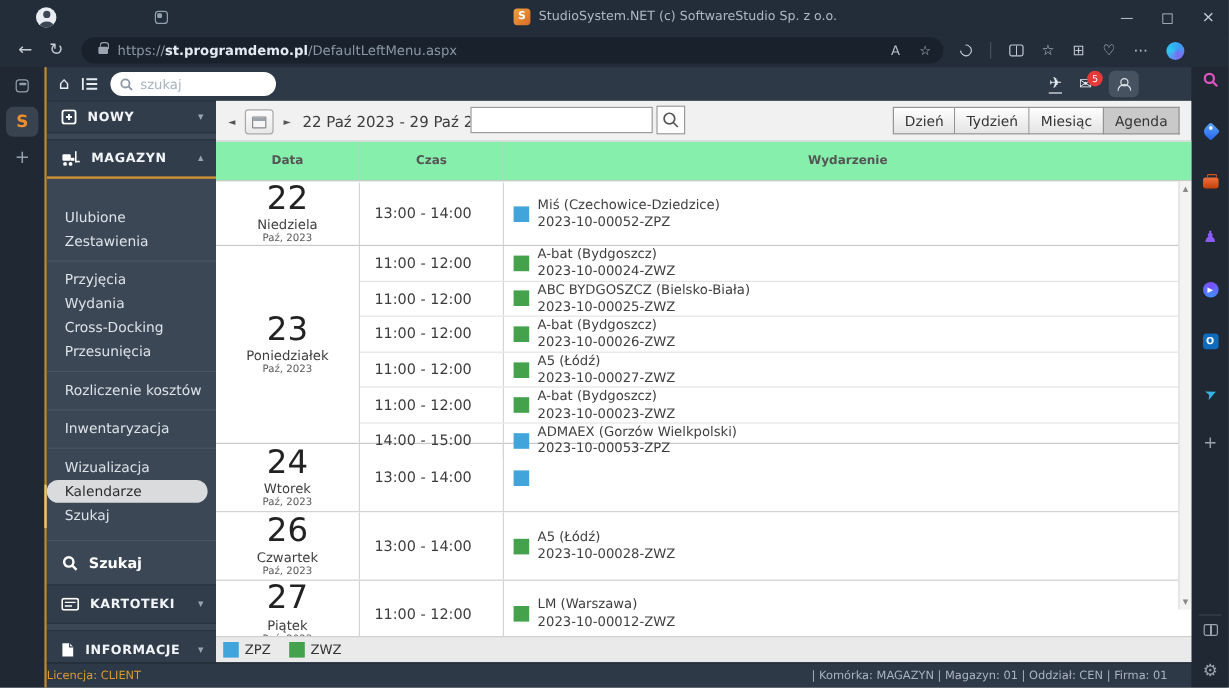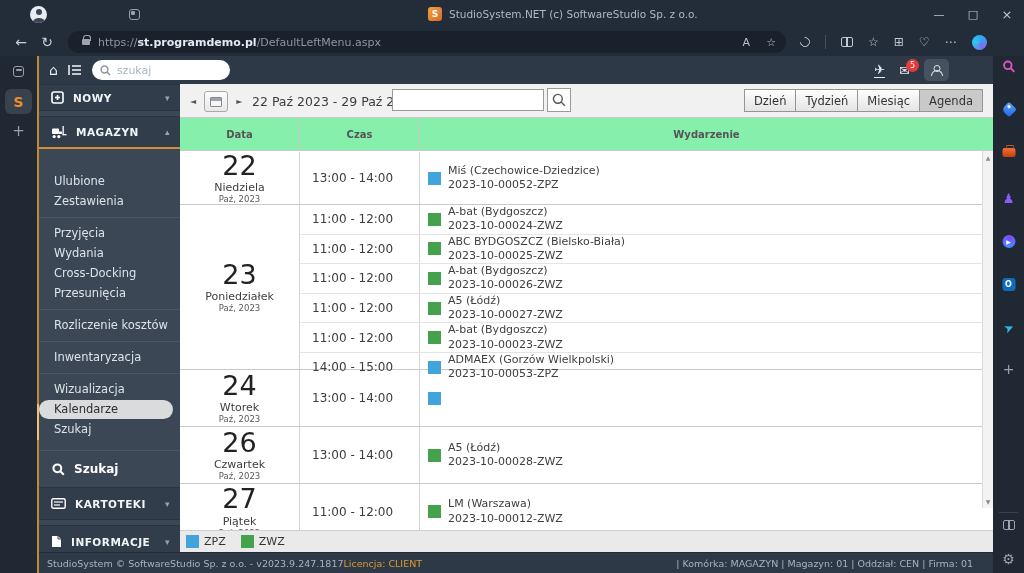--- a/index.html
+++ b/index.html
@@ -472,21 +472,20 @@
         <span>ZPZ</span>
       </div>
       <div class="legend-item">
         <div class="legend-sq" style="background: rgb(67, 162, 75);"></div>
         <span>ZWZ</span>
       </div>
     </div>
 </div>
 
 <div class="app-footer">
-  <span class="foot-left">StudioSystem © SoftwareStudio Sp. z o.o. - v2023.9.247.1817</span>
   <span class="foot-license">Licencja: CLIENT</span>
   <span class="foot-right">| Komórka: MAGAZYN | Magazyn: 01 | Oddział: CEN | Firma: 01</span>
 </div>
 
 <div class="edge-sidebar">
   <div class="es-ico" style="top:4px">
     <svg width="13" height="13" viewBox="0 0 11 11">
         <circle cx="4.5" cy="4.5" r="3.2" fill="none" stroke="#e053c0" stroke-width="1.6"></circle>
         <line x1="7" y1="7" x2="10" y2="10" stroke="#e053c0" stroke-width="1.6"></line>
       </svg>

